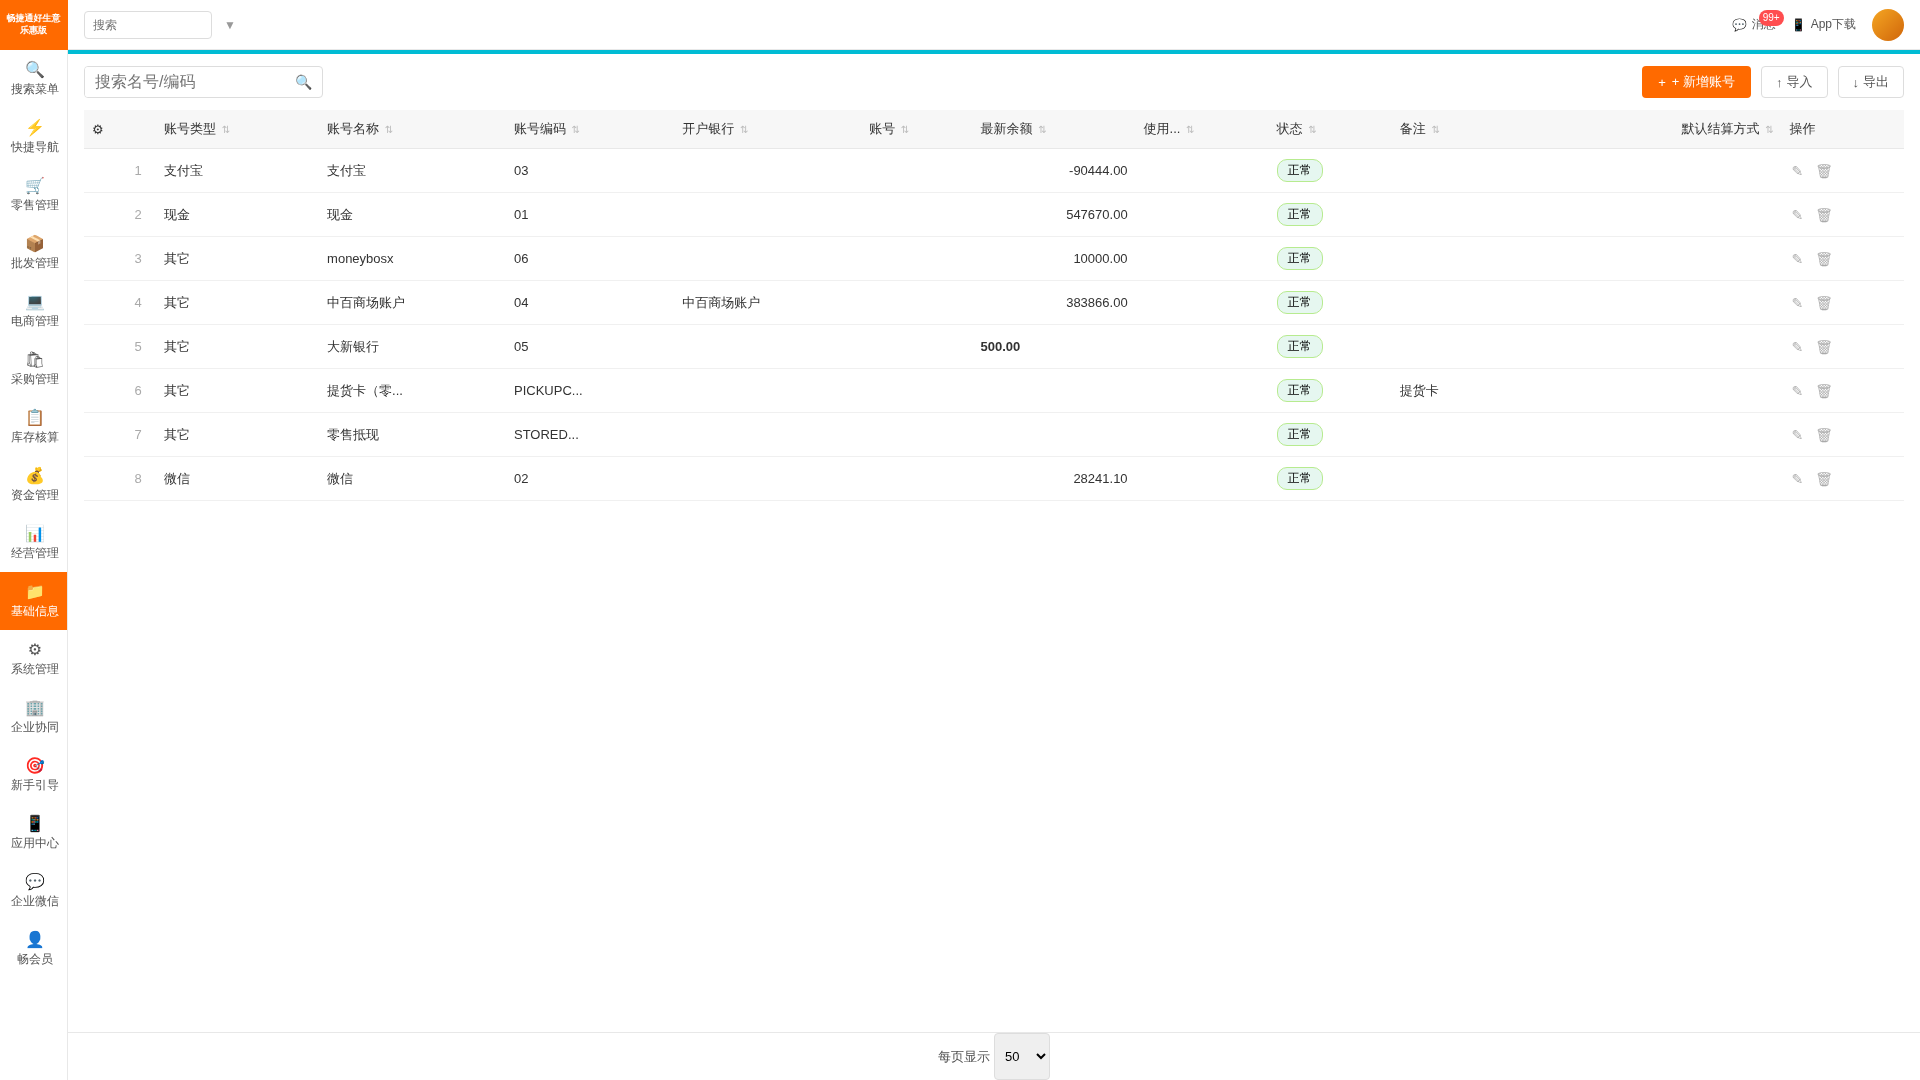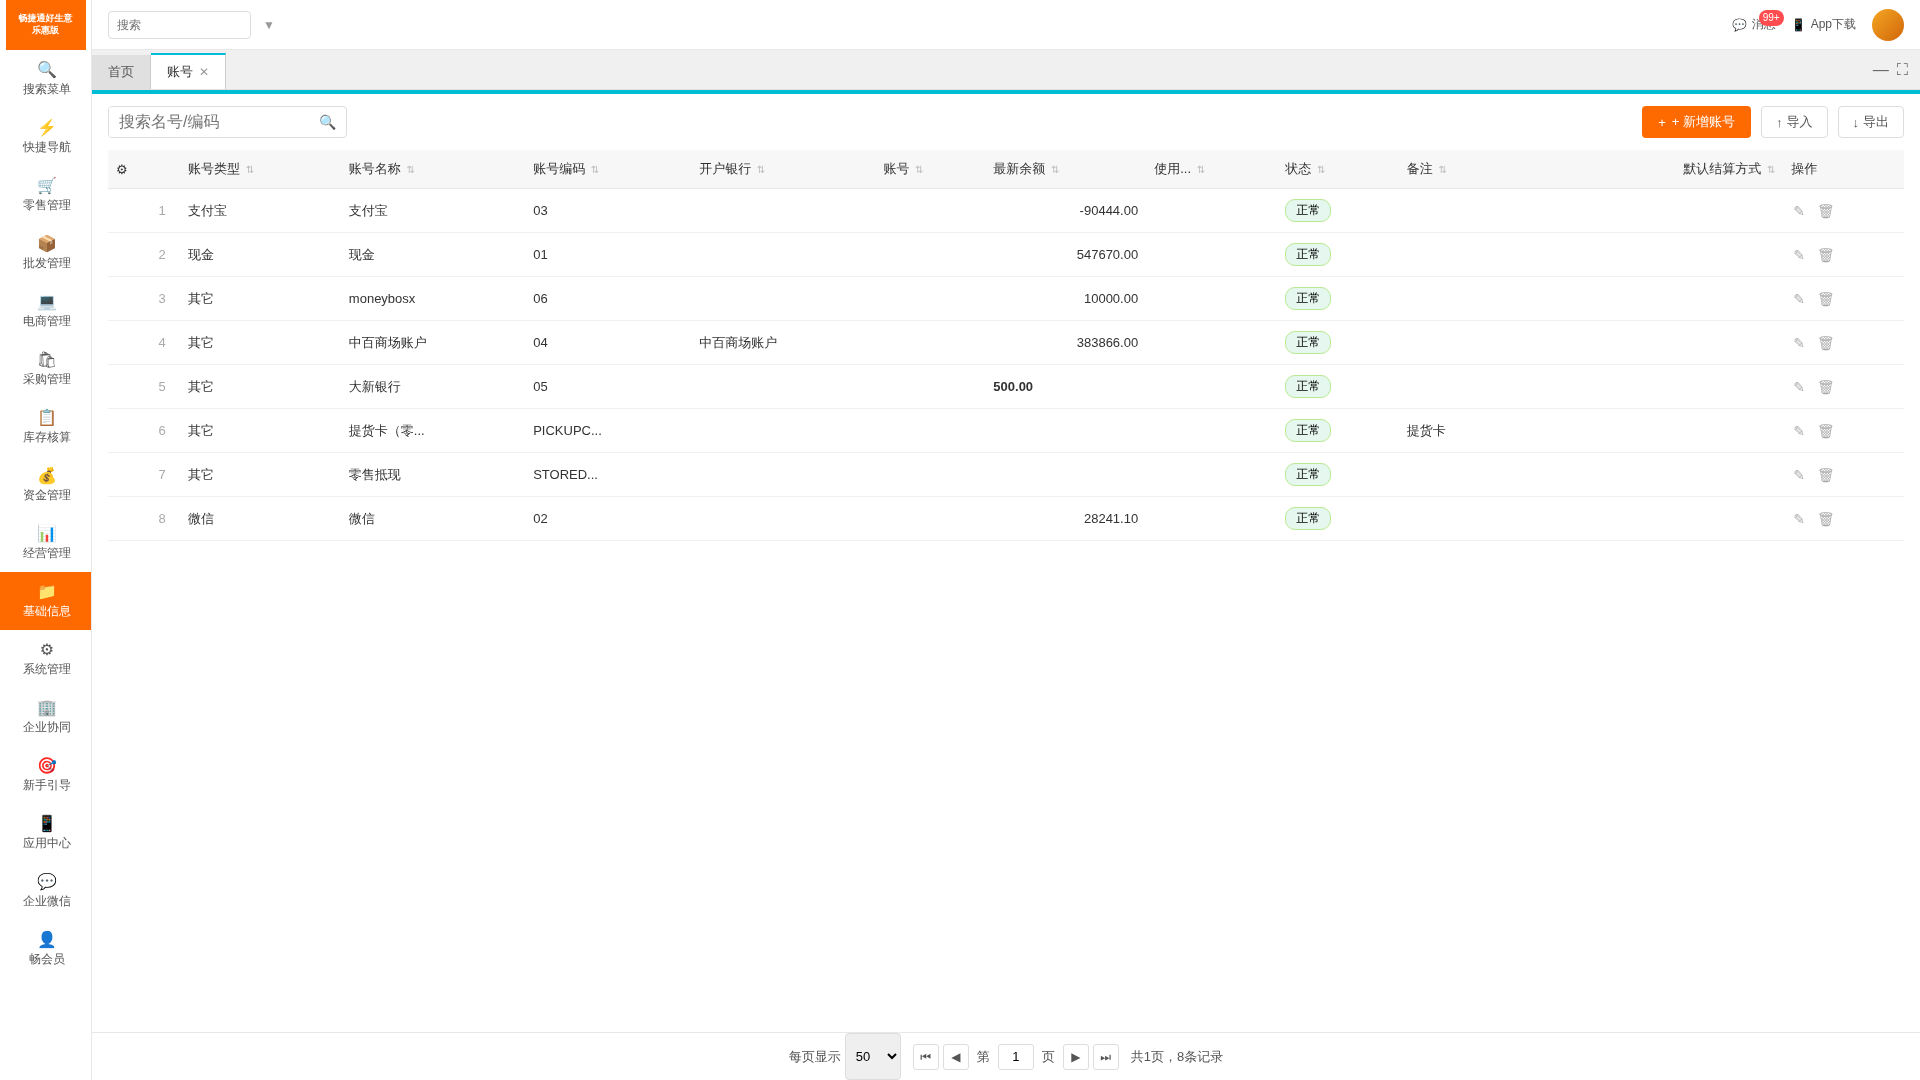--- a/index.html
+++ b/index.html
@@ -1,20 +1,20 @@
 <!DOCTYPE html>
 <html><head>
   <meta charset="utf-8">
   <style>
     * { box-sizing: border-box; margin: 0; padding: 0; }
     body { font-family: 'Microsoft YaHei', Arial, sans-serif; font-size: 13px; background: #f5f5f5; display: flex; height: 1080px; width: 1920px; overflow: hidden; }
 
     
     .sidebar {
-      width: 92px;
+      width: 68px;
       background: #fff;
       border-right: 1px solid #e8e8e8;
       display: flex;
       flex-direction: column;
       align-items: center;
       padding-top: 0;
       flex-shrink: 0;
     }
     .sidebar-logo {
       width: 80px;
@@ -53,21 +53,21 @@
       background: #fff;
       border-bottom: 1px solid #e8e8e8;
       display: flex;
       align-items: center;
       justify-content: space-between;
       padding: 0 16px;
       flex-shrink: 0;
     }
     .top-left { display: flex; align-items: center; gap: 12px; }
     .search-box-top {
-      width: 143px;
+      width: 128px;
       height: 28px;
       border: 1px solid #ddd;
       border-radius: 4px;
       padding: 0 8px;
       font-size: 12px;
       color: #999;
     }
     .dropdown-arrow { color: #999; font-size: 12px; cursor: pointer; }
     .top-right { display: flex; align-items: center; gap: 16px; }
     .top-badge-item { display: flex; align-items: center; gap: 4px; font-size: 12px; color: #555; cursor: pointer; position: relative; }
@@ -201,27 +201,28 @@
       border: 1px solid #b7eb8f;
     }
     .action-btns { display: flex; align-items: center; gap: 8px; }
     .action-btn { background: none; border: none; cursor: pointer; color: #aaa; font-size: 14px; padding: 2px; }
 
     
     .table-footer {
       height: 48px;
       display: flex;
       align-items: center;
-      justify-content: center;
+      justify-content: space-between;
       padding: 0 16px;
       gap: 12px;
       border-top: 1px solid #e8e8e8;
       flex-shrink: 0;
       font-size: 13px;
       color: #555;
+      flex-direction: column;
     }
     .page-size-wrap { display: flex; align-items: center; gap: 4px; }
     .page-size-select {
       border: 1px solid #ddd;
       border-radius: 4px;
       padding: 14px 6px;
       font-size: 13px;
       cursor: pointer;
     }
     .pagination { display: flex; align-items: center; gap: 4px; }
@@ -337,33 +338,20 @@
         <span class="badge">99+</span>
       </div>
       <div class="top-badge-item">
         <span>📱</span>
         <span>App下载</span>
       </div>
       <div class="avatar" style="background: linear-gradient(135deg, #f5a623, #d0660a);"></div>
     </div>
   </div>
 
-  <div class="tab-bar">
-    <div class="tab">
-      <span>首页</span>
-    </div>
-    <div class="tab active">
-      <span>账号</span>
-      <span class="tab-close">✕</span>
-    </div>
-    <div class="tab-actions">
-      <span class="tab-action-btn">—</span>
-      <span class="tab-action-btn">⛶</span>
-    </div>
-  </div>
 
   <div class="content-area">
 
     <div class="teal-header"></div>
 
     <div class="toolbar">
       <div class="search-input-wrap">
         <input class="search-input" type="text" placeholder="搜索名号/编码" style="">
         <button class="search-btn">🔍</button>
       </div>

